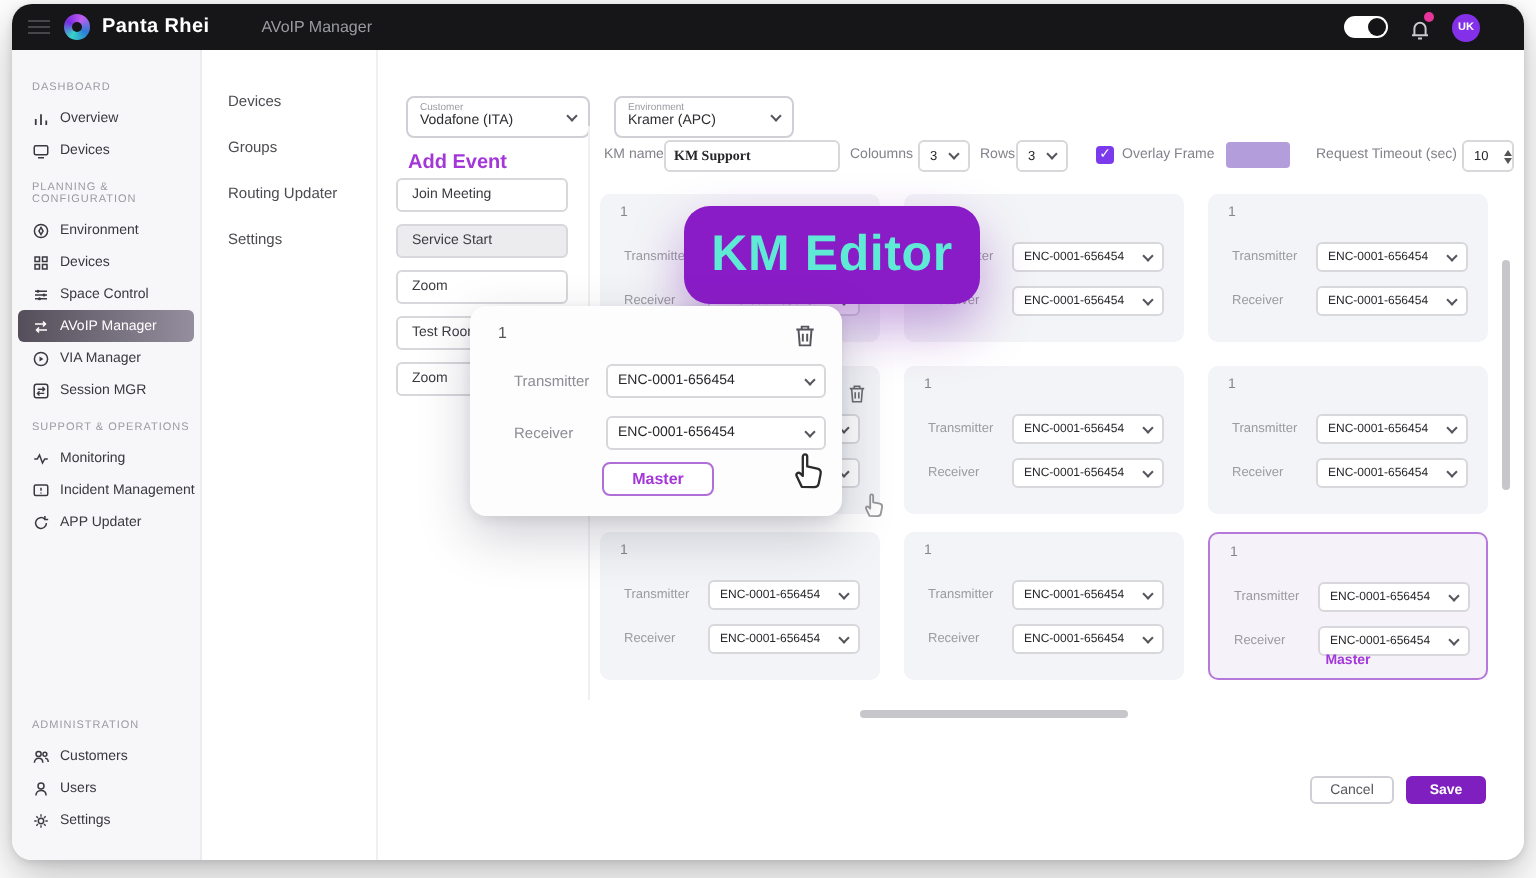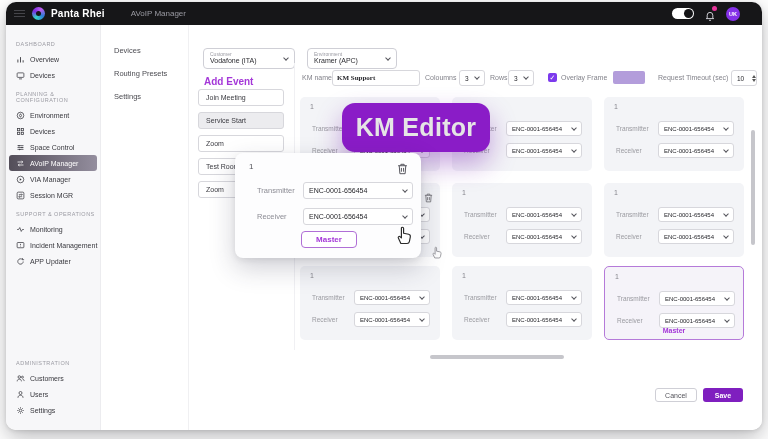--- a/index.html
+++ b/index.html
@@ -95,21 +95,21 @@
   .vscroll { position:absolute; width:4px; border-radius:2px; background:#c6c6cb; cursor:pointer; }
   .hscroll { position:absolute; height:4px; border-radius:2px; background:#c6c6cb; cursor:pointer; }
 
   .btn { border-radius:3px; font-size:7px; display:flex; align-items:center; justify-content:center; cursor:pointer; }
   .btn.ghost { background:#fff; border:1px solid #cfcfd6; color:#55555c; }
   .btn.primary { background:#7f1fbf; color:#fff; font-weight:bold; border:none; }
 
   
   .banner { position:absolute; left:336px; top:101px; width:148px; height:49px; background:#8a1cc7;
     border-radius:13px; z-index:40; display:flex; align-items:center; justify-content:center;
-    color:#e5e5e5; font-size:25px; font-weight:bold; letter-spacing:.3px;
+    color:#5eead4; font-size:25px; font-weight:bold; letter-spacing:.3px;
     box-shadow:0 12px 26px rgba(110,20,170,.38); }
   .popup { position:absolute; left:229px; top:151px; width:186px; height:105px; background:#fdfdfe;
     border-radius:8px; z-index:50; box-shadow:0 10px 26px rgba(40,40,70,.22), 0 2px 6px rgba(0,0,0,.08); }
   .p-num { position:absolute; left:14px; top:9px; font-size:8px; color:#55555c; }
   .p-trash { position:absolute; right:13px; top:8px; cursor:pointer; }
   .p-row { position:absolute; left:0; right:0; display:flex; align-items:center; }
   .p-row.t { top:29px; } .p-row.r { top:55px; }
   .p-lab { font-size:7.5px; color:#8c8c94; margin-left:22px; width:46px; }
   .p-sel { height:17px; width:110px; }
   .p-sel .sv { font-size:7px; }
@@ -254,21 +254,22 @@
             <circle cx="6" cy="6" r="1.8" stroke="#3a3a40" fill="none"></circle>
             <path d="M6 1.5v1.6M6 8.9v1.6M1.5 6h1.6M8.9 6h1.6M2.9 2.9l1.1 1.1M8 8l1.1 1.1M9.1 2.9 8 4M4 8 2.9 9.1" stroke="#3a3a40" stroke-width=".9" fill="none"></path>
           </svg>
         <span>Settings</span>
       </div>
     </div>
   </div>
 
   <div class="submenu">
     <div class="m-item">Devices</div>
-    <div class="m-item">Routing Presets</div>
+    <div class="m-item">Groups</div>
+    <div class="m-item">Routing Updater</div>
     <div class="m-item">Settings</div>
   </div>
 
   <div class="main">
 
     <div class="dd abs" style="left:14px;top:23px;width:92px;height:21px;">
       <span class="dd-txt">
           <span class="dd-lab">Customer</span>
       <span class="dd-val">Vodafone (ITA)</span>
         </span>

